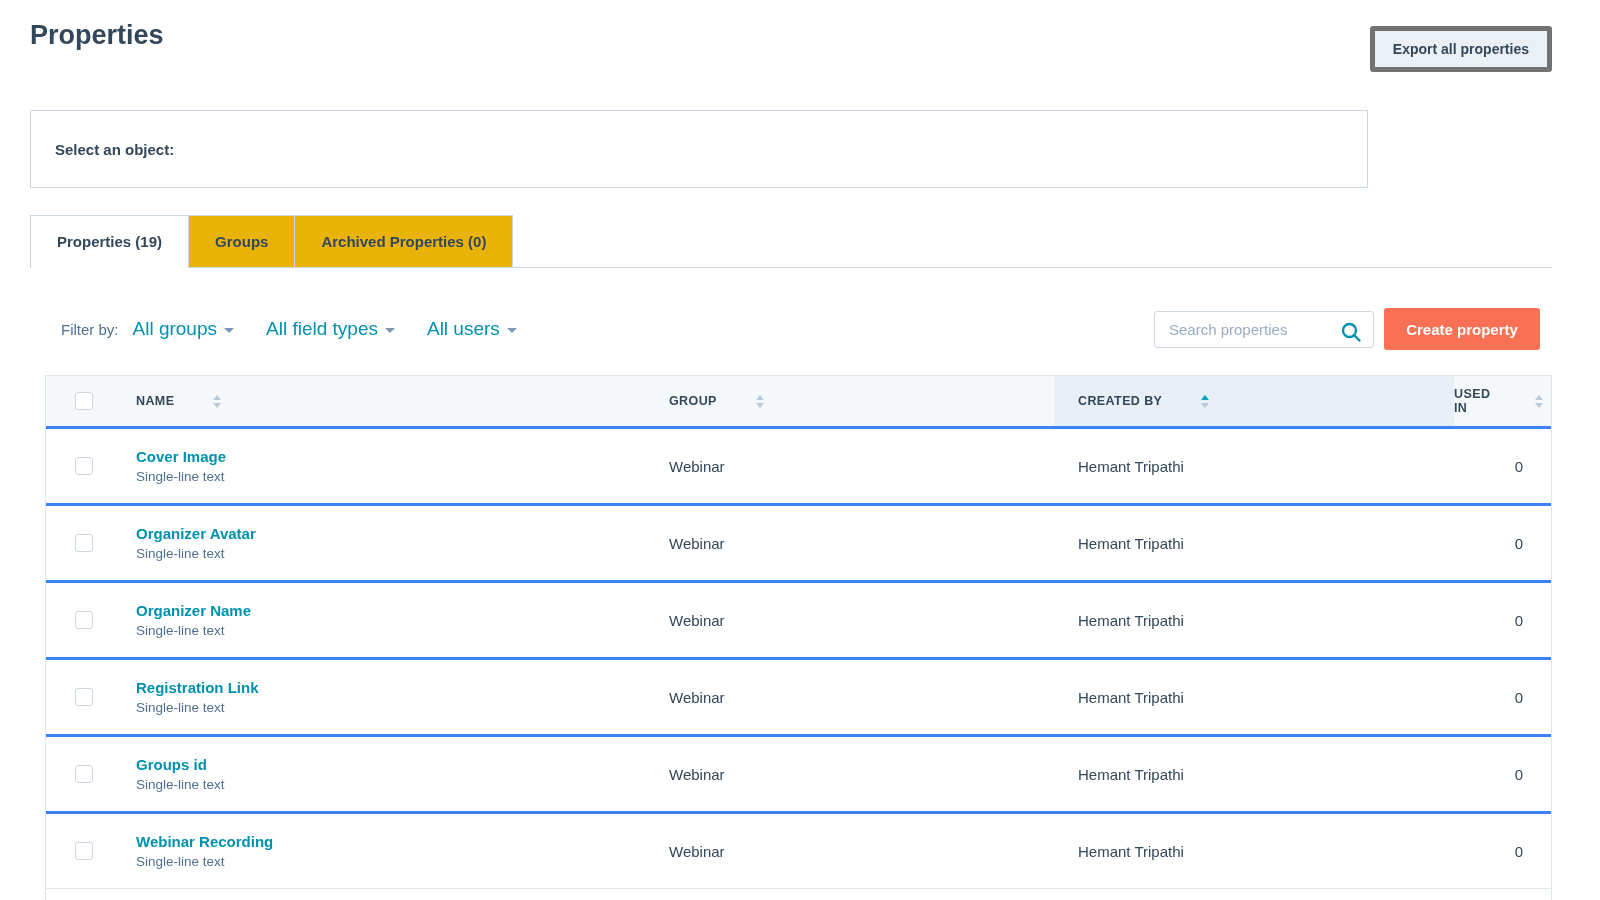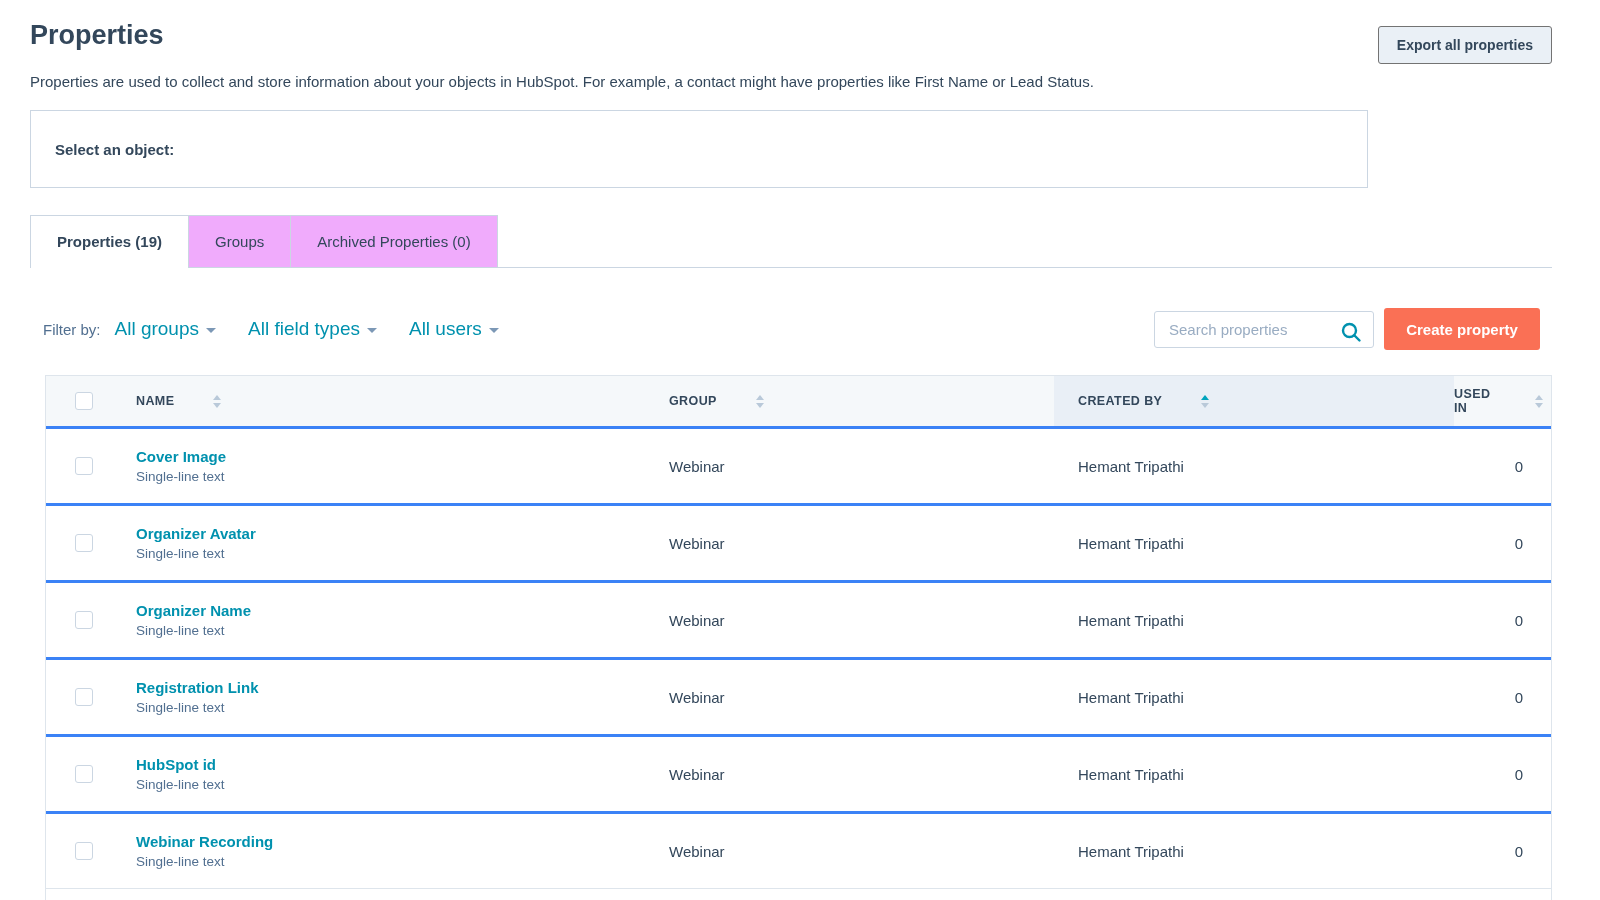--- a/index.html
+++ b/index.html
@@ -2,49 +2,49 @@
 <html><head>
 <meta charset="utf-8">
 <style>
   * { margin:0; padding:0; box-sizing:border-box; }
   html,body { width:1600px; height:900px; overflow:hidden; background:#ffffff;
     font-family:"Liberation Sans", sans-serif; color:#33475b; }
   .page { position:relative; width:1600px; height:900px; }
 
   
   .page-title { position:absolute; left:30px; top:20px; font-size:27px; font-weight:600; color:#33475b; }
-  .export-btn { position:absolute; right:48px; top:26px; background:#eaf0f6; border:1px solid #737373;
+  .export-btn { position:absolute; right:48px; top:26px; background:#eaf0f6; border:5px solid #737373;
     border-radius:3px; padding:10px 18px; font-size:14px; font-weight:700; color:#33475b; cursor:pointer;
     font-family:"Liberation Sans", sans-serif; }
   .page-desc { position:absolute; left:30px; top:73px; font-size:15px; color:#33475b; }
 
   
   .object-box { position:absolute; left:30px; top:110px; width:1338px; height:78px;
     border:1px solid #cbd6e2; display:flex; align-items:center; background:#fff; }
   .object-label { margin-left:24px; font-size:15px; font-weight:700; color:#33475b; }
   .object-select { margin-left:46px; display:inline-flex; align-items:center; gap:10px;
     background:#fbfdfe; border:1px solid #cbd6e2; border-radius:3px; padding:10px 14px;
     font-size:15px; color:#33475b; cursor:pointer; }
   .caret-down { width:0; height:0; border-left:6px solid transparent; border-right:6px solid transparent;
     border-top:7px solid #00a4bd; }
 
   
   .tabs { position:absolute; left:30px; top:215px; width:1522px; display:flex;
     border-bottom:1px solid #cbd6e2; }
-  .tab { background:#f0abfc; border:1px solid #cbd6e2; border-bottom:none; margin-bottom:0;
+  .tab { background:#eab308; border:1px solid #cbd6e2; border-bottom:none; margin-bottom:0;
     padding:17px 26px; font-size:15px; color:#33475b; cursor:pointer; text-align:center;
-    margin-right:-1px; position:relative; }
+    margin-right:-1px; position:relative;font-weight:bold; }
   .tab.active { background:#ffffff; font-weight:700; }
   .tab.active:after { content:""; position:absolute; left:0; right:0; bottom:-1px; height:1px; background:#ffffff; }
   .tab-props { min-width:150px; }
   .tab-groups { min-width:100px; }
   .tab-arch { min-width:200px; }
 
   
-  .filter-bar { position:absolute; left:43px; top:308px; right:60px; height:42px;
+  .filter-bar { position:absolute; left:61px; top:308px; right:60px; height:42px;
     display:flex; align-items:center;justify-content:flex-end; }
   .filter-label { font-size:15px; color:#516f90; margin-right:14px; }
   .filter-dd { display:inline-flex; align-items:center; gap:7px; margin-right:32px;
     font-size:19px; font-weight:400; color:#0091ae; cursor:pointer; }
   .filter-caret { width:0; height:0; border-left:5px solid transparent; border-right:5px solid transparent;
     border-top:5px solid #7c98b6; margin-top:2px; }
   .filter-spacer { flex:1; }
   .search-box { position:relative; width:220px; height:37px; margin-right:10px; }
   .search-box input { width:100%; height:100%; border:1px solid #cbd6e2; border-radius:3px;
     padding:0 40px 0 14px; font-size:15px; color:#33475b; outline:none;
@@ -81,21 +81,20 @@
   .cell-used { font-size:15px; color:#33475b; text-align:right; padding-right:28px; }
   .partial-row { height:20px; border-top:1px solid #dee5ec; background:#fff; }
 </style>
 </head>
 <body>
 
 <div class="page">
 
   <div class="page-title">Properties</div>
   <button class="export-btn">Export all properties</button>
-  <div class="page-desc">Properties are used to collect and store information about your objects in HubSpot. For example, a contact might have properties like First Name or Lead Status.</div>
 
   <div class="object-box">
     <span class="object-label">Select an object:</span>
   </div>
 
   <div class="tabs">
     <div class="tab tab-props active">Properties (19)</div>
     <div class="tab tab-groups">Groups</div>
     <div class="tab tab-arch">Archived Properties (0)</div>
   </div>
@@ -210,21 +209,21 @@
       <div class="cell-group">Webinar</div>
       <div class="cell-created">Hemant Tripathi</div>
       <div class="cell-used">0</div>
     </div>
 
     <div class="tr row">
       <div class="cell-check">
           <span class="checkbox"></span>
         </div>
       <div class="cell-name">
-        <a class="prop-link">HubSpot id</a>
+        <a class="prop-link">Groups id</a>
         <div class="prop-type">Single-line text</div>
       </div>
       <div class="cell-group">Webinar</div>
       <div class="cell-created">Hemant Tripathi</div>
       <div class="cell-used">0</div>
     </div>
 
     <div class="tr row">
       <div class="cell-check">
           <span class="checkbox"></span>

